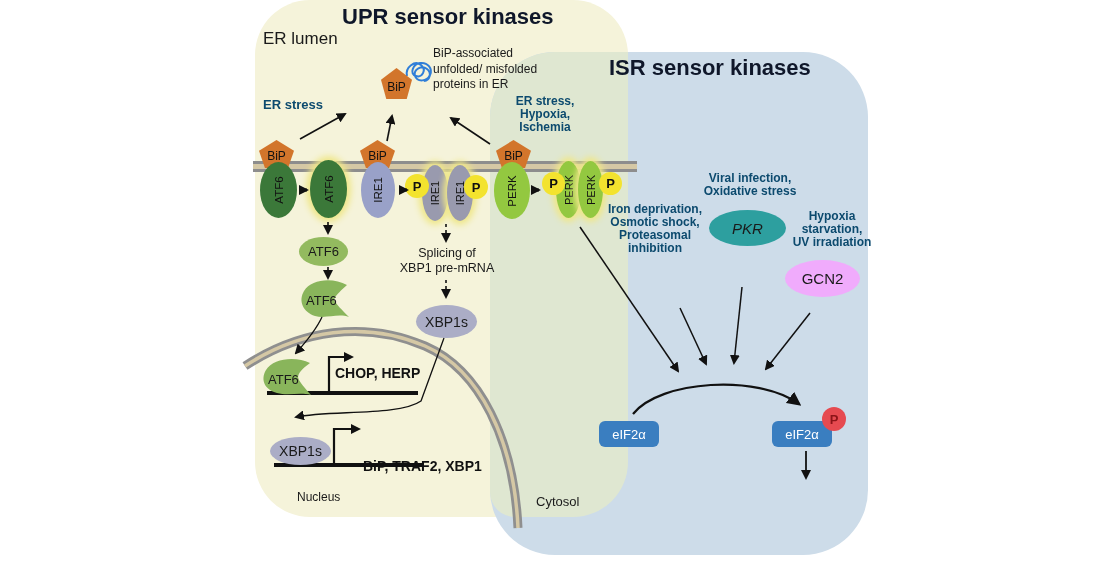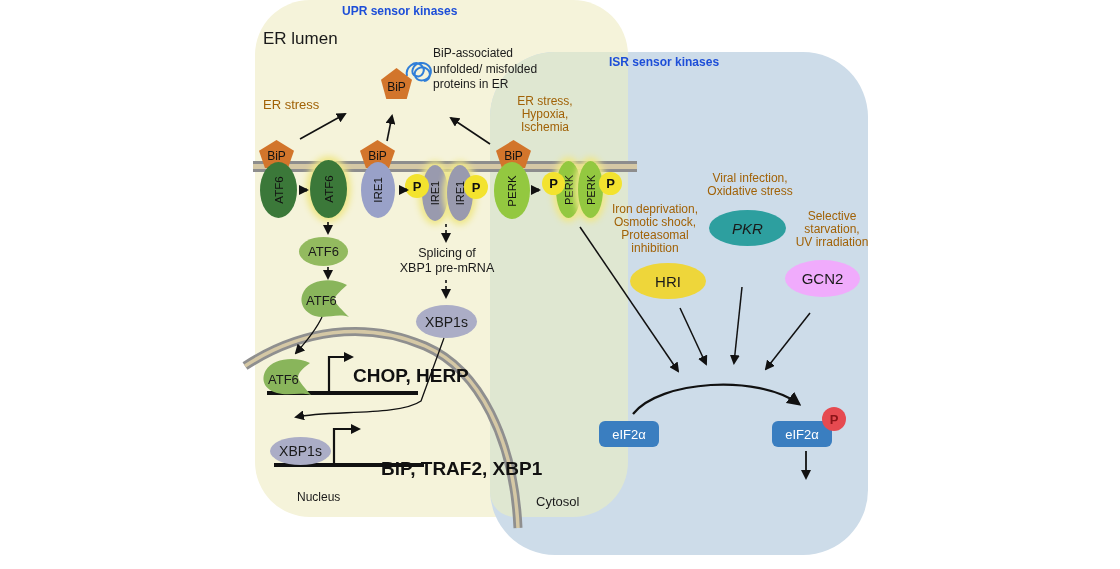--- a/index.html
+++ b/index.html
@@ -17,23 +17,23 @@
   
   .pent{clip-path:polygon(50% 0,100% 38%,83% 100%,17% 100%,0 38%);background:#d2752b;
         display:flex;align-items:flex-end;justify-content:center;z-index:4;}
   .pent span{font-size:12px;line-height:1;color:#111;padding-bottom:6px;}
   .oval{border-radius:50%;display:flex;align-items:center;justify-content:center;z-index:4;}
   .glow{box-shadow:0 0 6px 4px #efe78a;}
   .vtext span{transform:rotate(-90deg);white-space:nowrap;font-size:11.5px;color:#111;}
   .pcirc{border-radius:50%;background:#f3e32e;display:flex;align-items:center;justify-content:center;
          font-weight:bold;font-size:13px;color:#111;z-index:5;}
   .lbl{white-space:pre-line;z-index:6;}
-  .red{color:#a16207;font-weight:normal;font-size:12px;line-height:1.08;text-align:center;}
-  .title{font-weight:bold;font-size:12px;color:#1d4ed8;}
-  .gene{font-weight:bold;font-size:19px;color:#111;margin-left:18px;}
+  .red{color:#0c4a6e;font-weight:bold;font-size:12px;line-height:1.08;text-align:center;}
+  .title{font-weight:bold;font-size:22px;color:#0f172a;}
+  .gene{font-weight:bold;font-size:14px;color:#111;}
   svg.layer{position:absolute;left:0;top:0;width:1120px;height:569px;pointer-events:none;}
   .under{z-index:1;} .over{z-index:7;}
   ol.outcomes{margin:0;padding-left:22px;font-size:13px;line-height:1.22;width:205px;color:#1a1a1a;}
   ol.outcomes li{padding-left:4px;}
 </style>
 </head>
 <body>
 
 <div id="stage">
 
@@ -106,21 +106,21 @@
   <div class="abs lbl red" style="left:263px;top:98px;font-size:13px;text-align:left;">ER stress</div>
   <div class="abs lbl red" style="left:500px;top:95px;width:90px;">ER stress,
 Hypoxia,
 Ischemia</div>
   <div class="abs lbl red" style="left:597px;top:203px;width:116px;">Iron deprivation,
 Osmotic shock,
 Proteasomal
 inhibition</div>
   <div class="abs lbl red" style="left:693px;top:172px;width:114px;">Viral infection,
 Oxidative stress</div>
-  <div class="abs lbl red" style="left:776px;top:210px;width:112px;">Selective
+  <div class="abs lbl red" style="left:776px;top:210px;width:112px;">Hypoxia
 starvation,
 UV irradiation</div>
 
   <div class="abs lbl" style="left:433px;top:46px;font-size:12px;line-height:1.3;">BiP-associated
 unfolded/ misfolded
 proteins in ER</div>
   <div class="abs lbl" style="left:395px;top:246px;width:104px;font-size:12.5px;line-height:1.2;text-align:center;">Splicing of
 XBP1 pre-mRNA</div>
 
   <div class="abs pent" style="left:259px;top:140px;width:35px;height:28px;">
@@ -177,23 +177,20 @@
   <div class="abs oval" style="left:270px;top:437px;width:61px;height:28px;background:#abadc6;font-size:14px;">
       <span>XBP1s</span>
     </div>
 
   <div class="abs lbl gene" style="left:335px;top:365px;">CHOP, HERP</div>
   <div class="abs lbl gene" style="left:363px;top:458px;">BiP, TRAF2, XBP1</div>
 
   <div class="abs oval" style="left:709px;top:210px;width:77px;height:36px;background:#2d9f9f;font-size:15px;font-style:italic;">
       <span>PKR</span>
     </div>
-  <div class="abs oval" style="left:630px;top:263px;width:76px;height:36px;background:#eed63a;font-size:15px;">
-      <span>HRI</span>
-    </div>
   <div class="abs oval" style="left:785px;top:260px;width:75px;height:37px;background:#f0abfc;font-size:15px;">
       <span>GCN2</span>
     </div>
 
   <div class="abs oval" style="left:599px;top:421px;width:60px;height:26px;background:#3a7ec0;border-radius:6px;font-size:13px;color:#fff;">
       <span>eIF2α</span>
     </div>
   <div class="abs oval" style="left:772px;top:421px;width:60px;height:26px;background:#3a7ec0;border-radius:6px;font-size:13px;color:#fff;">
       <span>eIF2α</span>
     </div>

